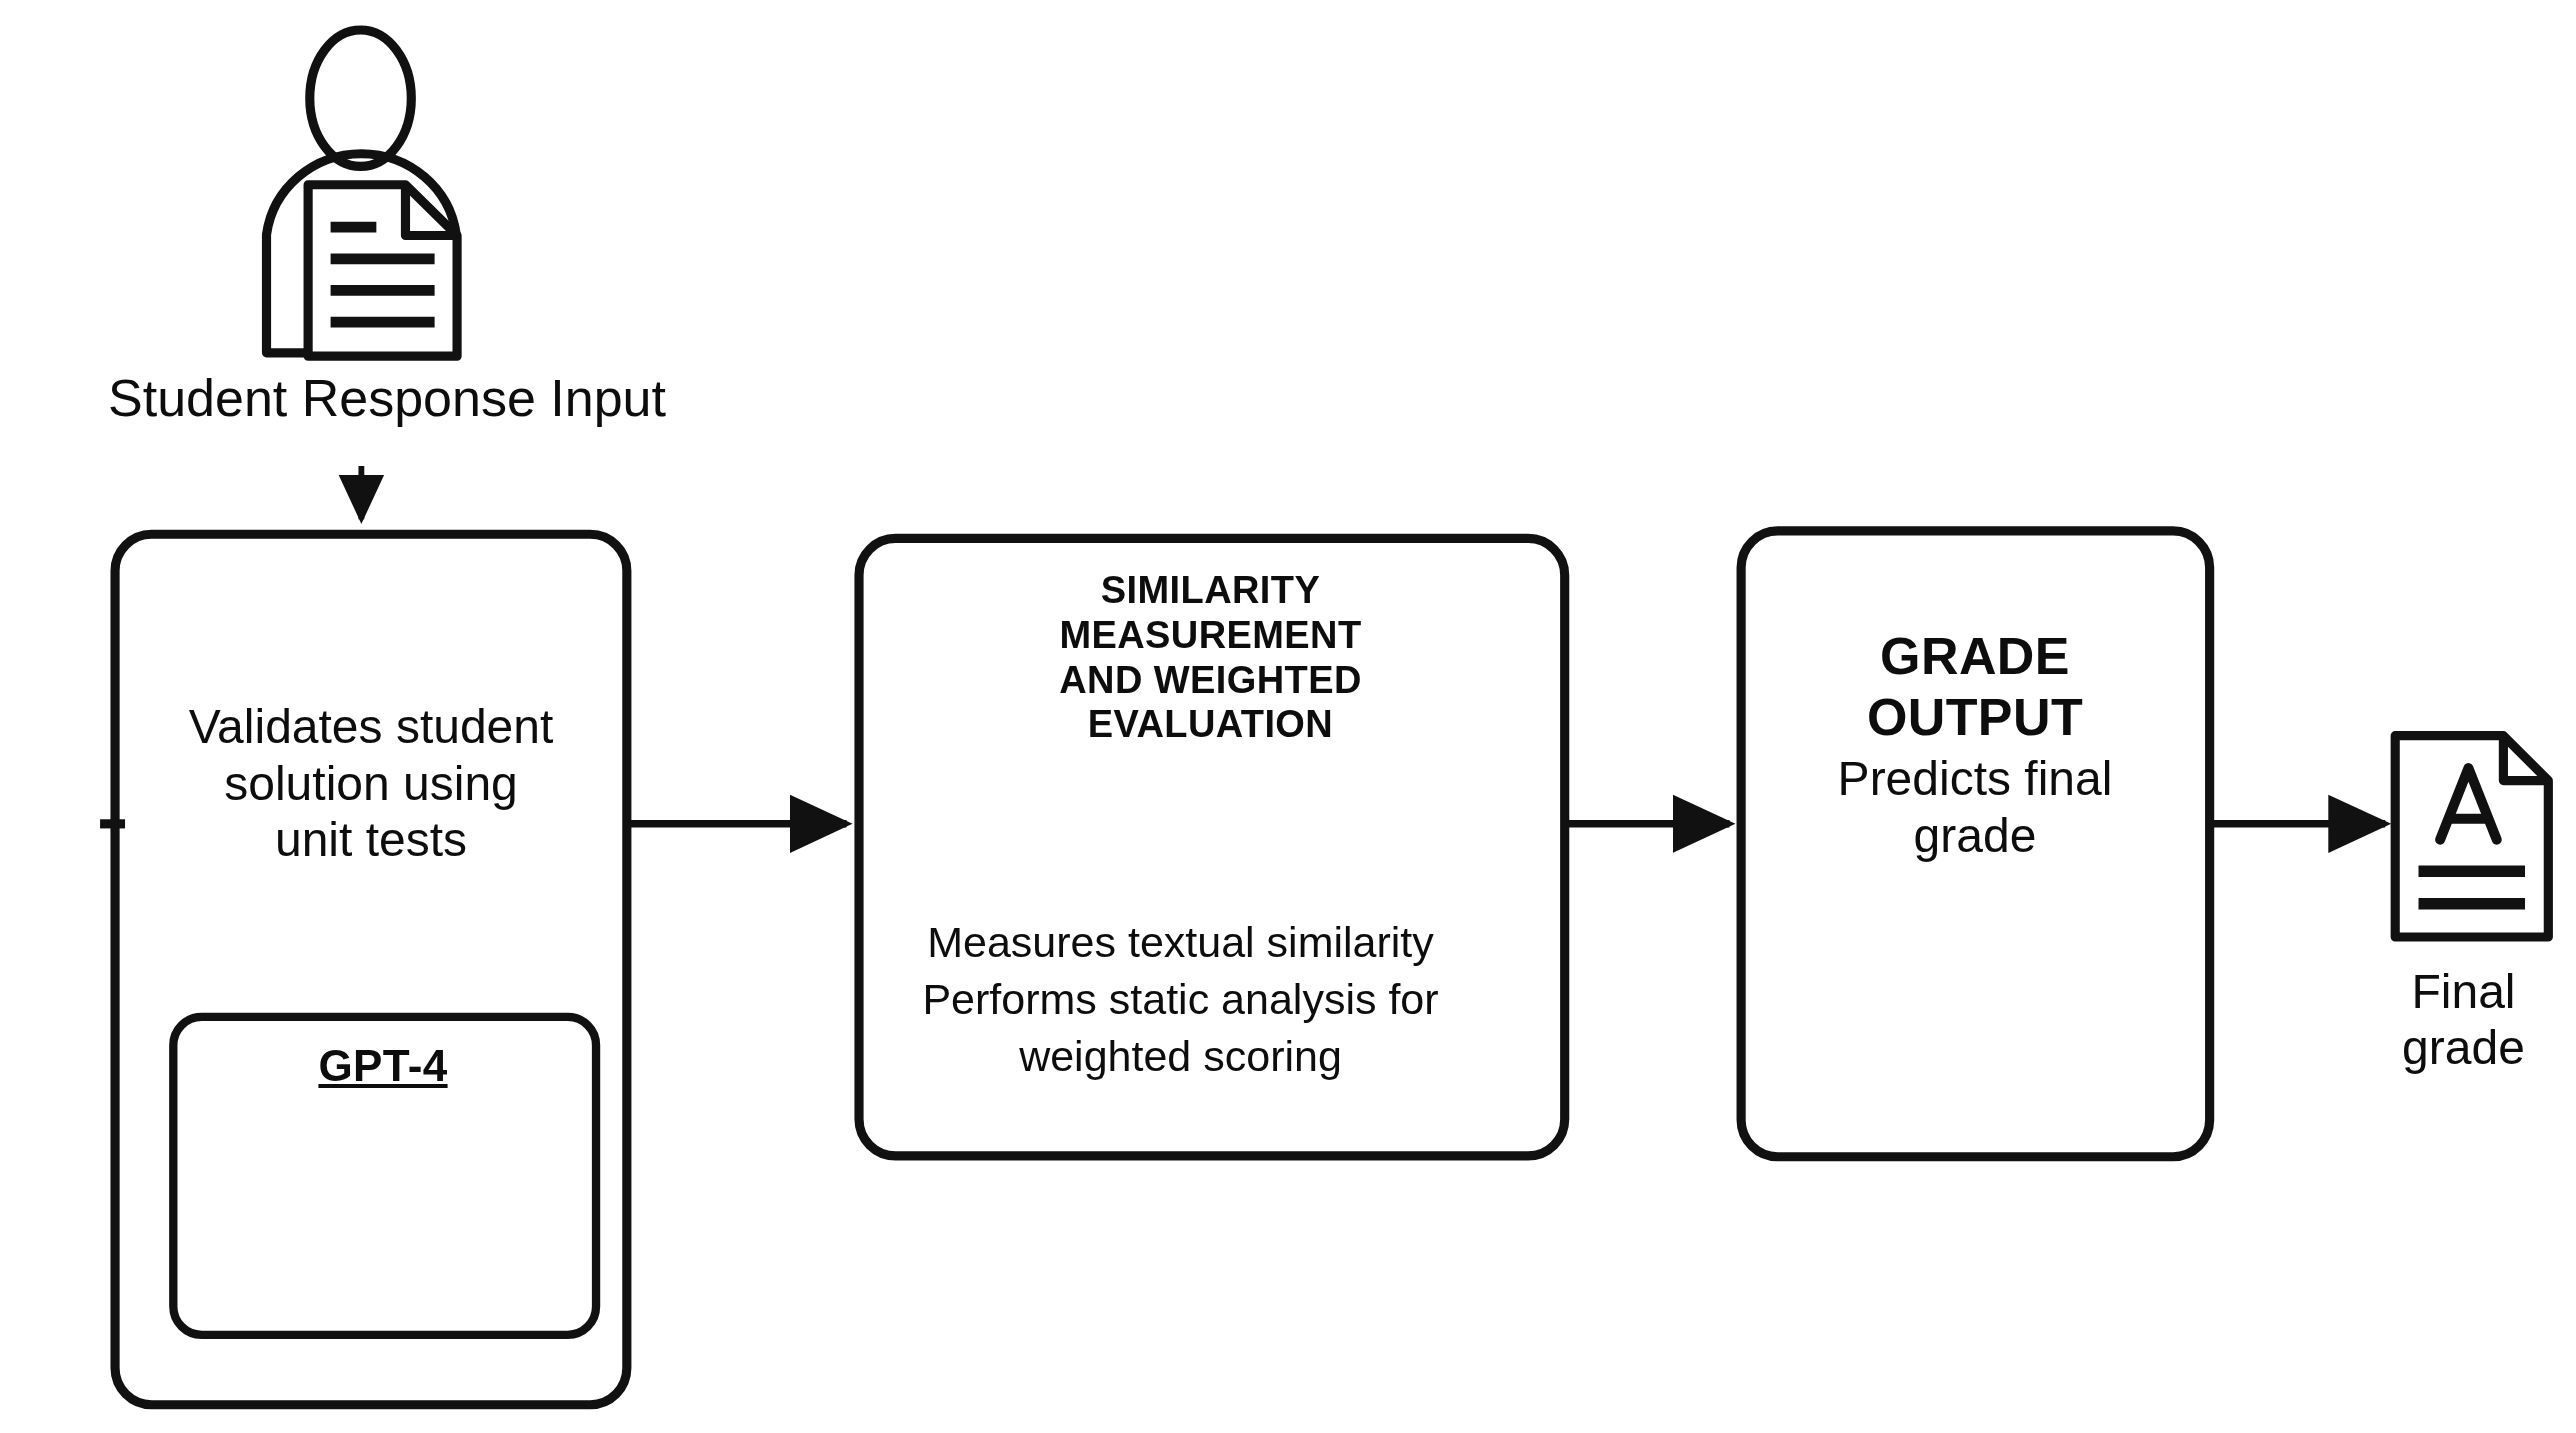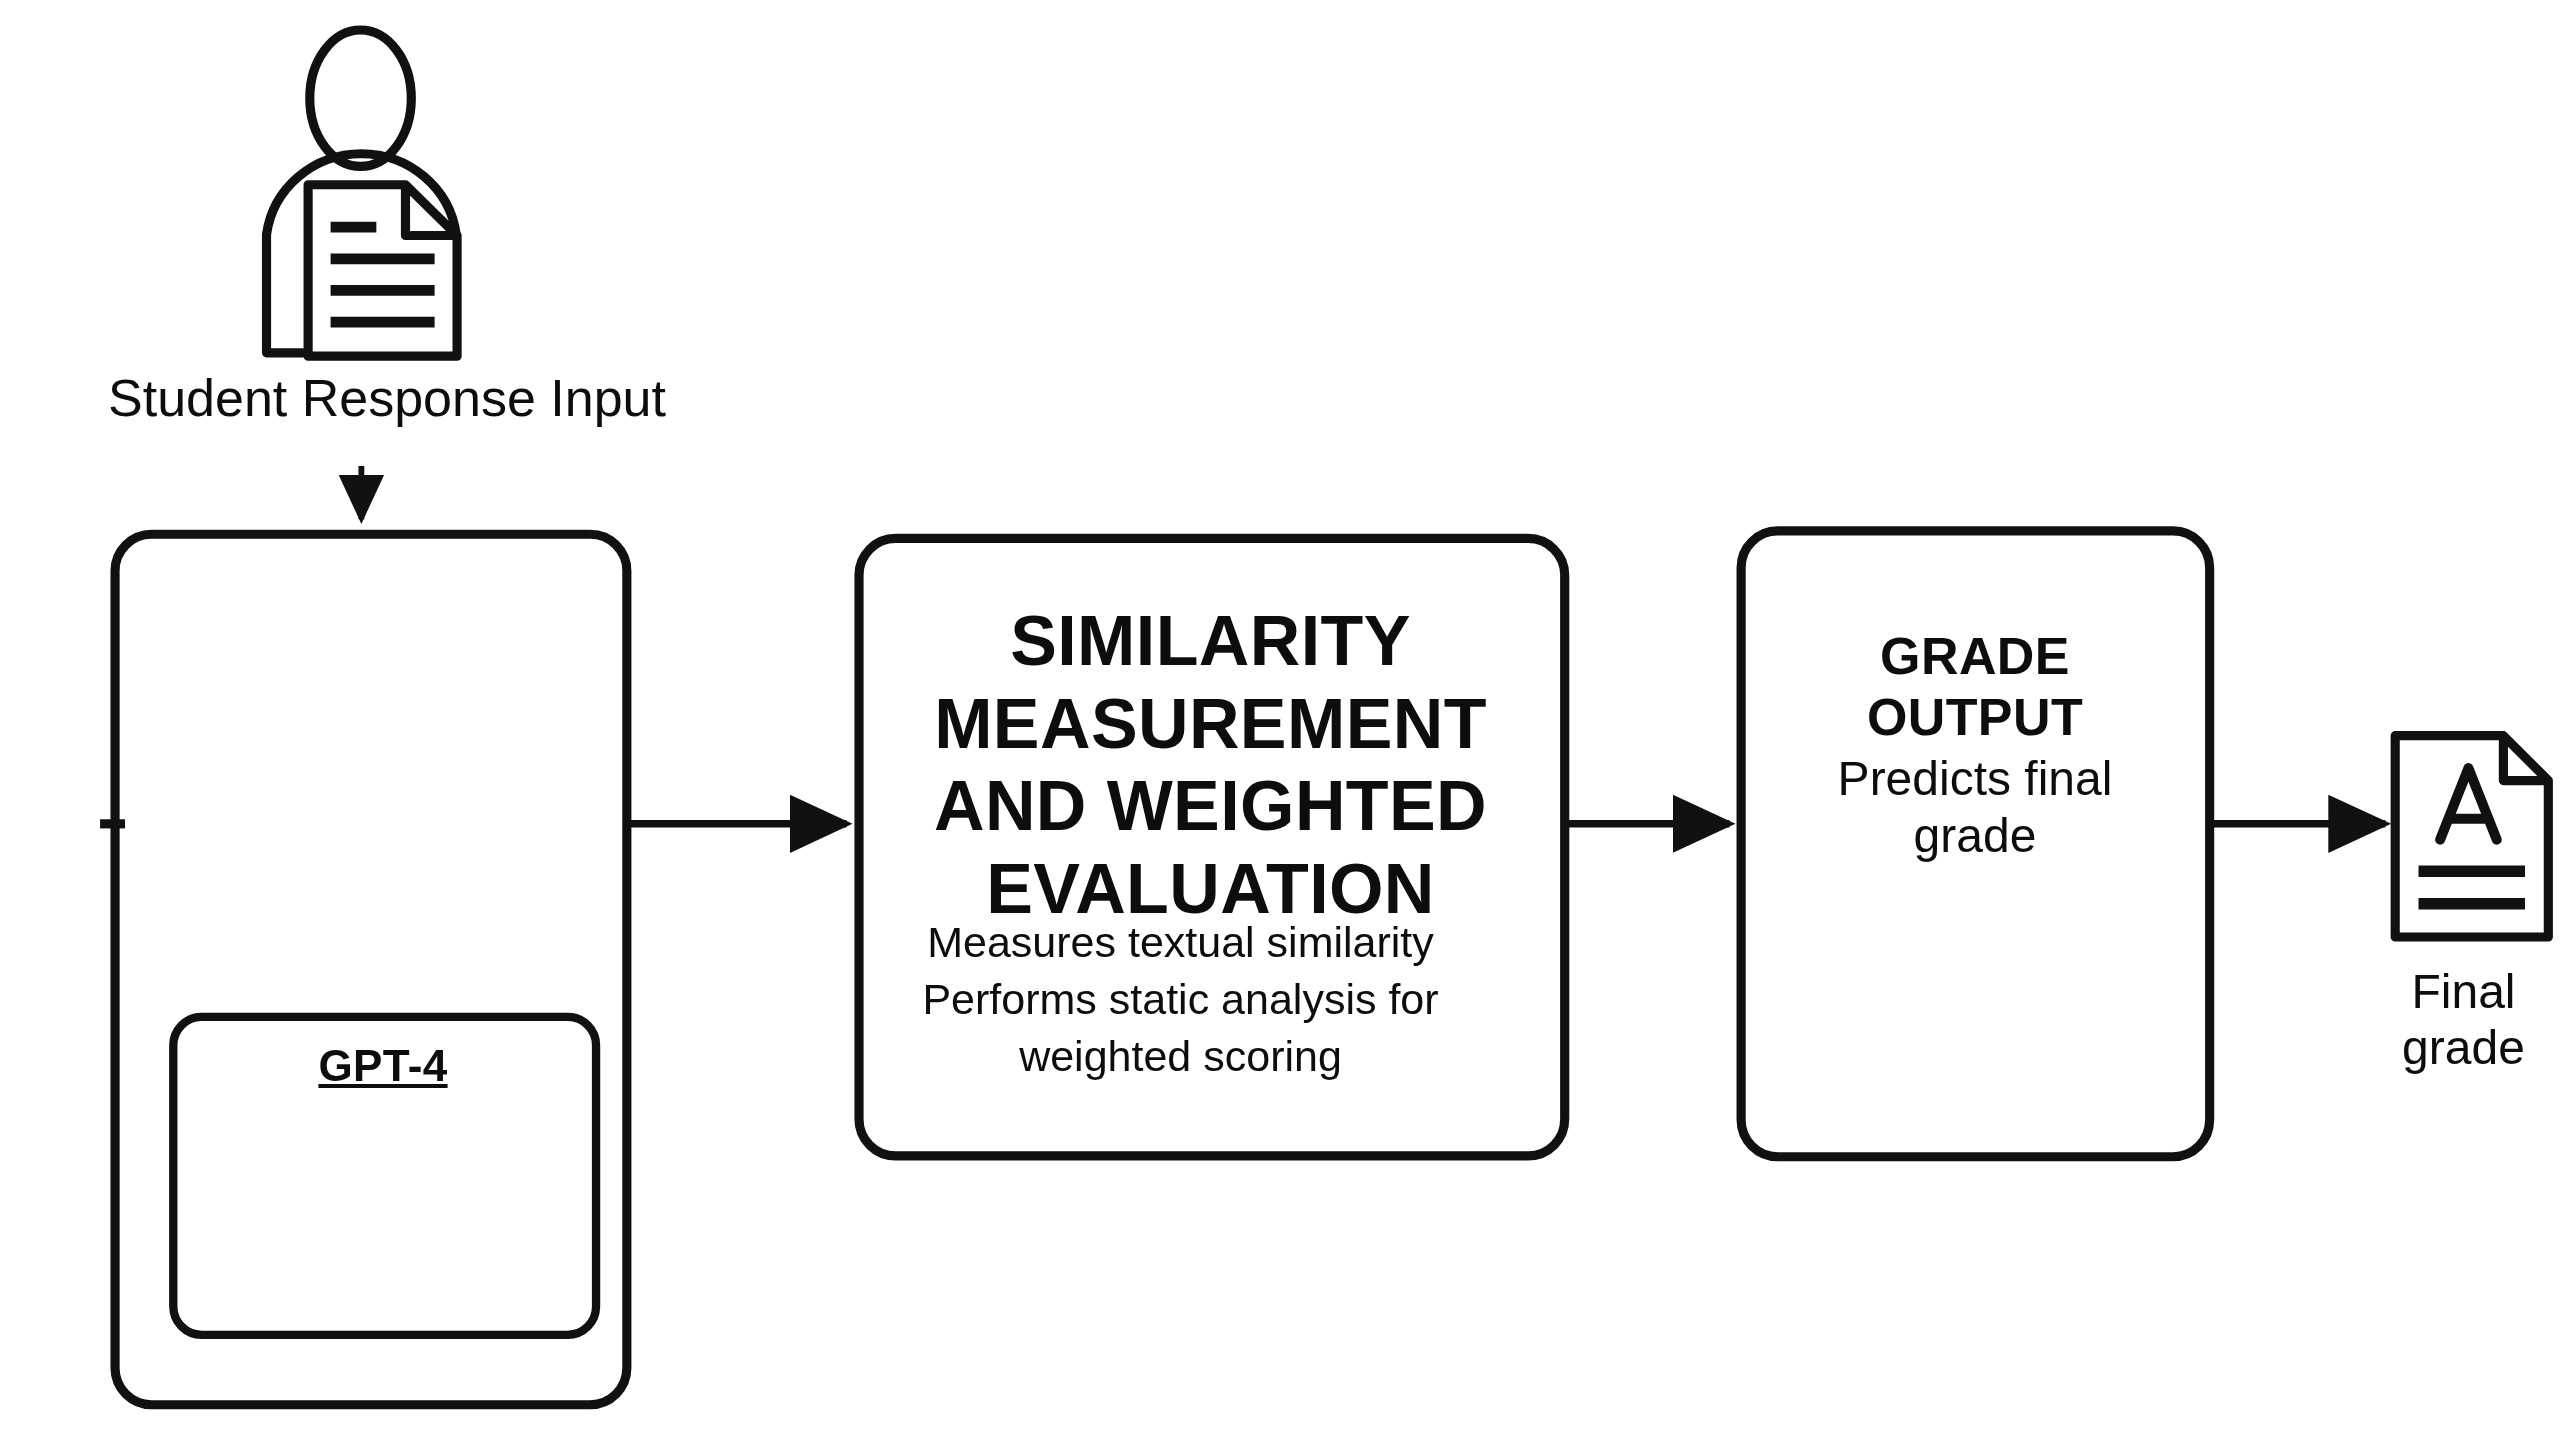--- a/index.html
+++ b/index.html
@@ -74,22 +74,21 @@
     top: 1139px;
     width: 424px;
     font-size: 47px;
   }
 
   
   #box2-title {
     left: 861px;
     top: 568px;
     width: 699px;
-    font-size: 70px;
-    margin-top: 32px;
+    font-size: 38px;
   }
   #box2-body {
     left: 831px;
     top: 914px;
     width: 699px;
     font-size: 43px;
     line-height: 1.33;
   }
 
   
@@ -178,20 +177,23 @@
       <g stroke="#111111" stroke-width="14" stroke-linecap="butt">
         <line x1="2906" y1="1047" x2="3034" y2="1047"></line>
         <line x1="2906" y1="1086" x2="3034" y2="1086"></line>
       </g>
     </g>
   </svg>
 
   <div class="txt box-body" id="actor-label">Student Response Input</div>
 
 
+  <div class="txt box-body" id="box1-body">Validates student
+solution using
+unit tests</div>
 
   <div class="txt box-title" id="gpt-title">GPT-4</div>
 
 
   <div class="txt box-title" id="box2-title">SIMILARITY
 MEASUREMENT
 AND WEIGHTED
 EVALUATION</div>
 
   <div class="txt box-body" id="box2-body">Measures textual similarity

